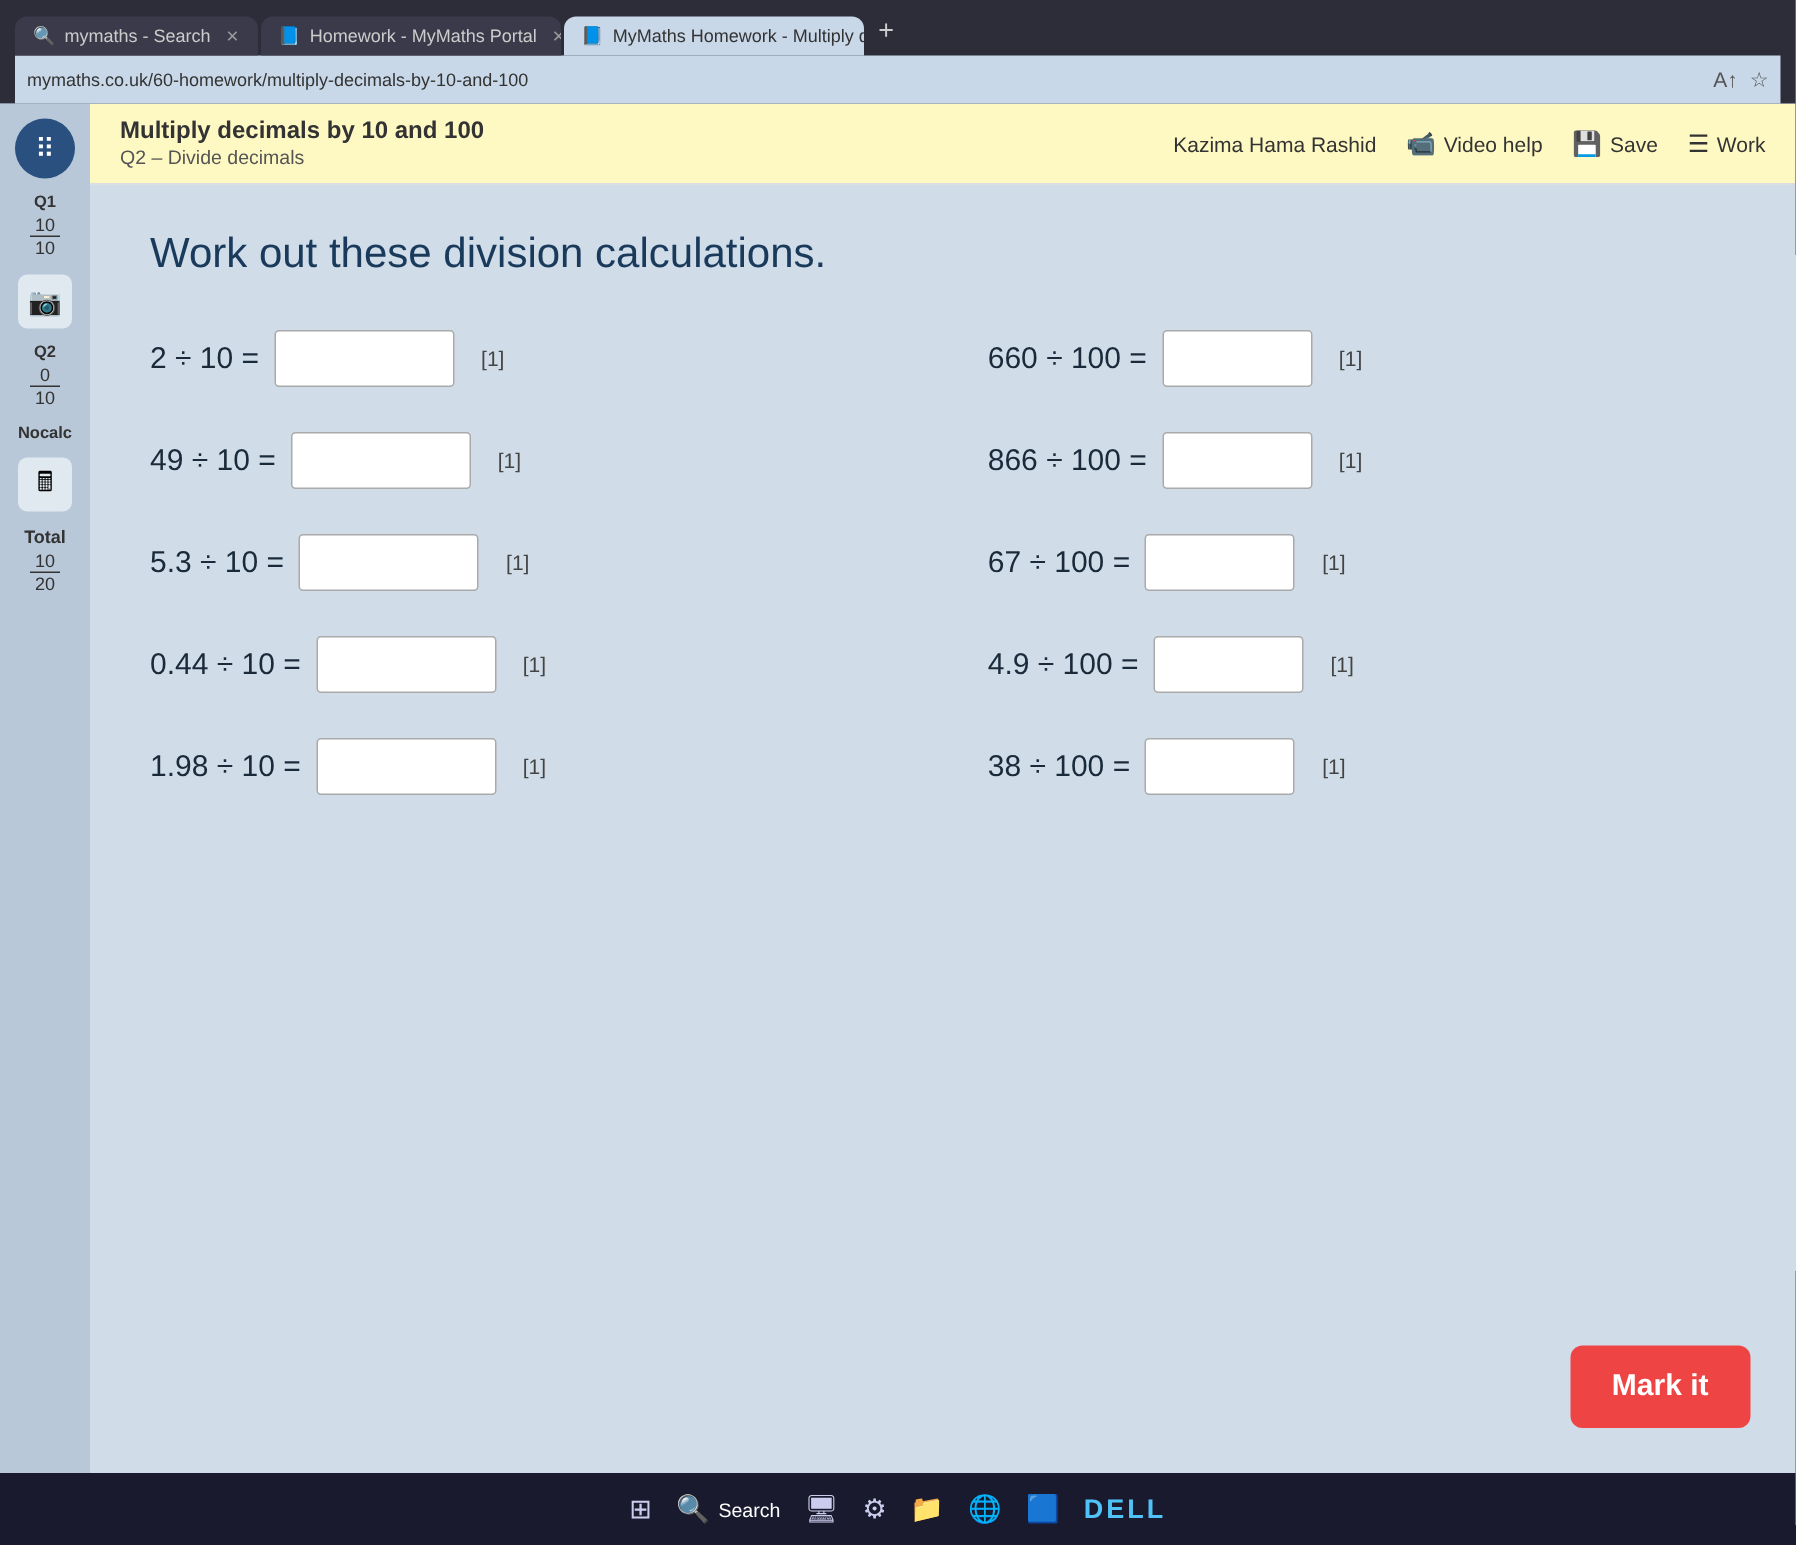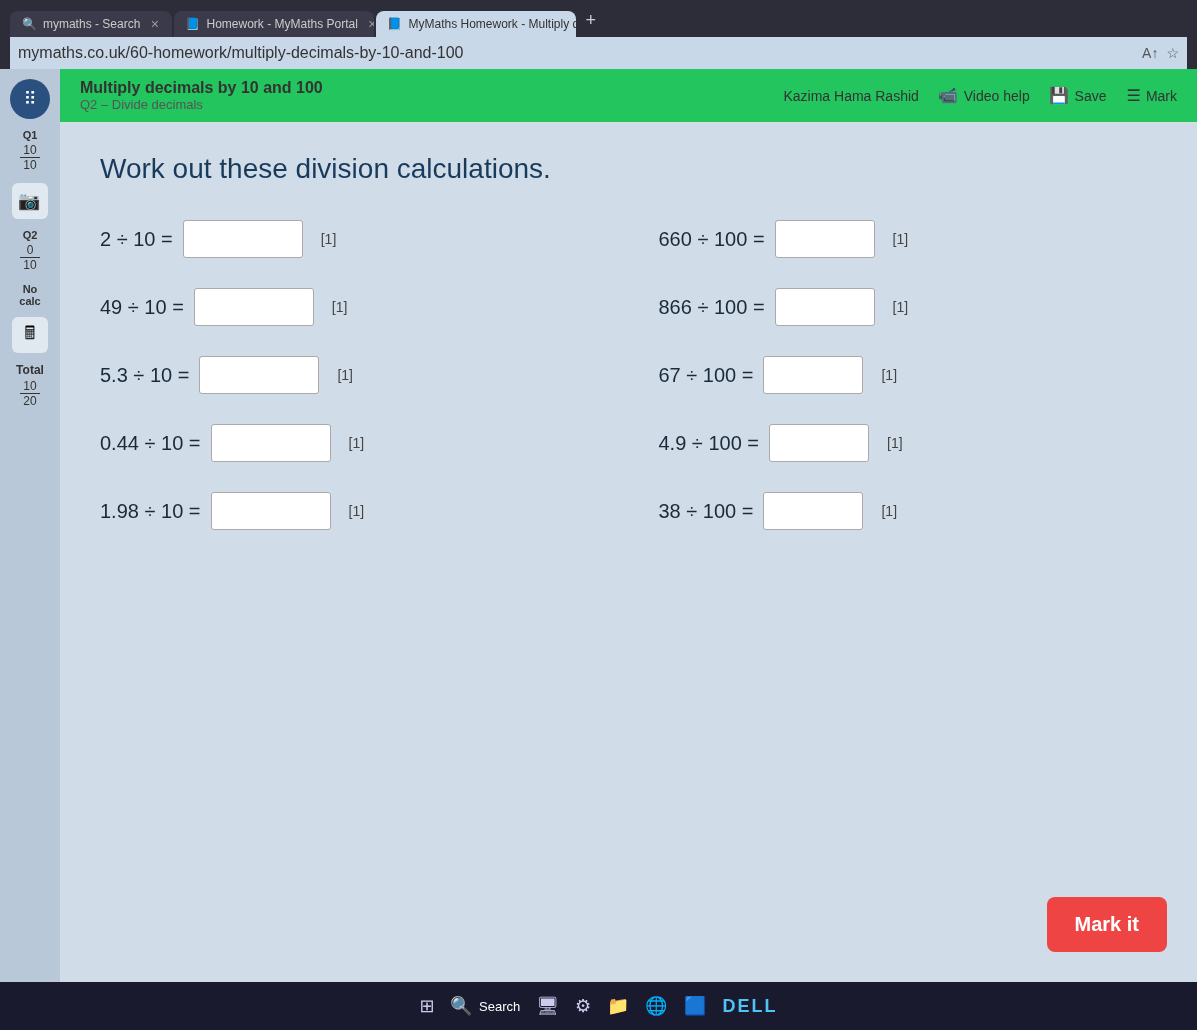--- a/index.html
+++ b/index.html
@@ -61,21 +61,21 @@
     }
     .address-bar {
       background: #c8d8e8;
       padding: 4px 8px;
       display: flex;
       align-items: center;
       gap: 8px;
       height: 32px;
     }
     .address-text {
-      font-size: 16px;
+      font-size: 12px;
       color: #333;
     }
     .address-icons {
       margin-left: auto;
       display: flex;
       gap: 8px;
       font-size: 14px;
       color: #555;
     }
 
@@ -144,21 +144,21 @@
       background: #e0e8f0;
       border-radius: 6px;
       display: flex;
       align-items: center;
       justify-content: center;
       font-size: 18px;
       cursor: pointer;
     }
     .sidebar-no-calc {
       display: flex;
-      flex-direction: column;
+      flex-direction: row;
       align-items: center;
       font-size: 11px;
       font-weight: bold;
       color: #333;
       text-align: center;
     }
     .sidebar-total {
       font-size: 12px;
       font-weight: bold;
       color: #333;
@@ -167,21 +167,21 @@
     
     .content {
       flex: 1;
       display: flex;
       flex-direction: column;
       overflow: hidden;
     }
 
     
     .header {
-      background: #22c55e;
+      background: #fef9c3;
       padding: 10px 20px;
       display: flex;
       align-items: center;
       gap: 20px;
       border-bottom: 1px solid #ddd;
       flex-shrink: 0;
     }
     .header-titles {
       display: flex;
       flex-direction: column;
@@ -401,21 +401,21 @@
         <button class="header-btn">
           <span class="header-btn-icon">📹</span>
           <span>Video help</span>
         </button>
         <button class="header-btn">
           <span class="header-btn-icon">💾</span>
           <span>Save</span>
         </button>
         <button class="header-btn">
           <span class="header-btn-icon">☰</span>
-          <span>Mark</span>
+          <span>Work</span>
         </button>
       </div>
     </div>
 
     <div class="question-area">
       <p class="question-instruction">Work out these division calculations.</p>
 
       <div class="questions-grid">
 
         <div>

